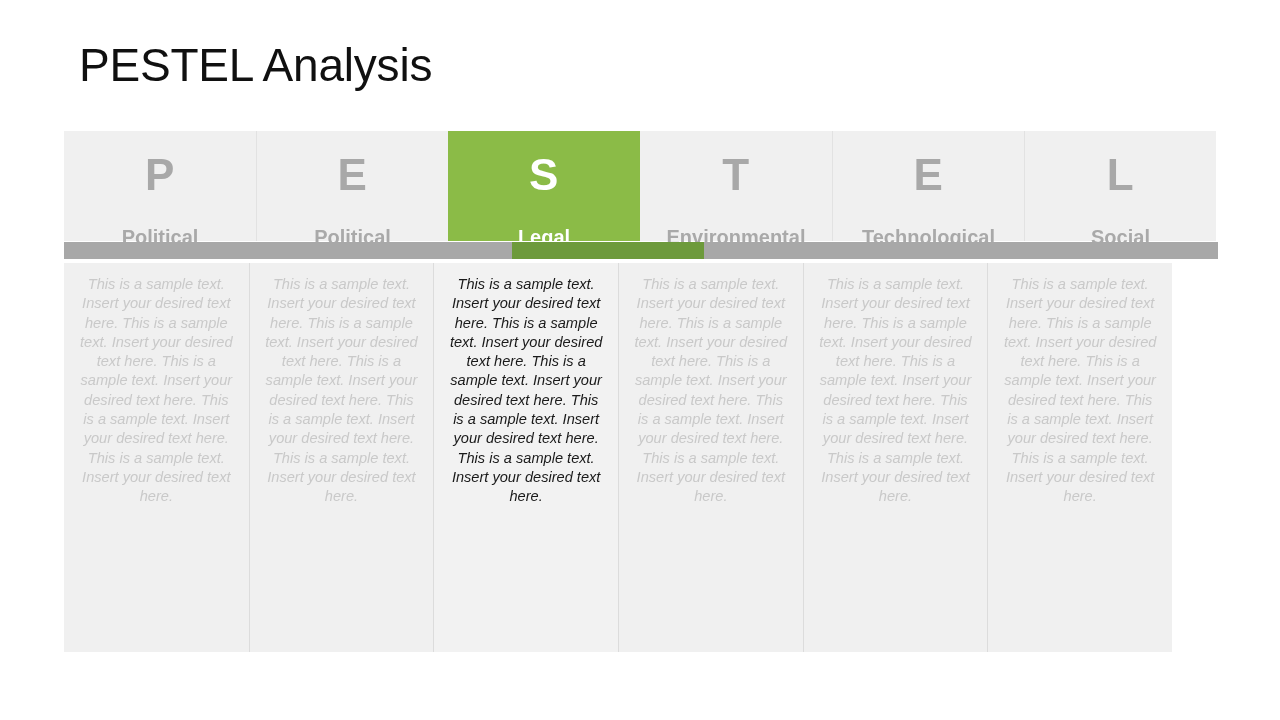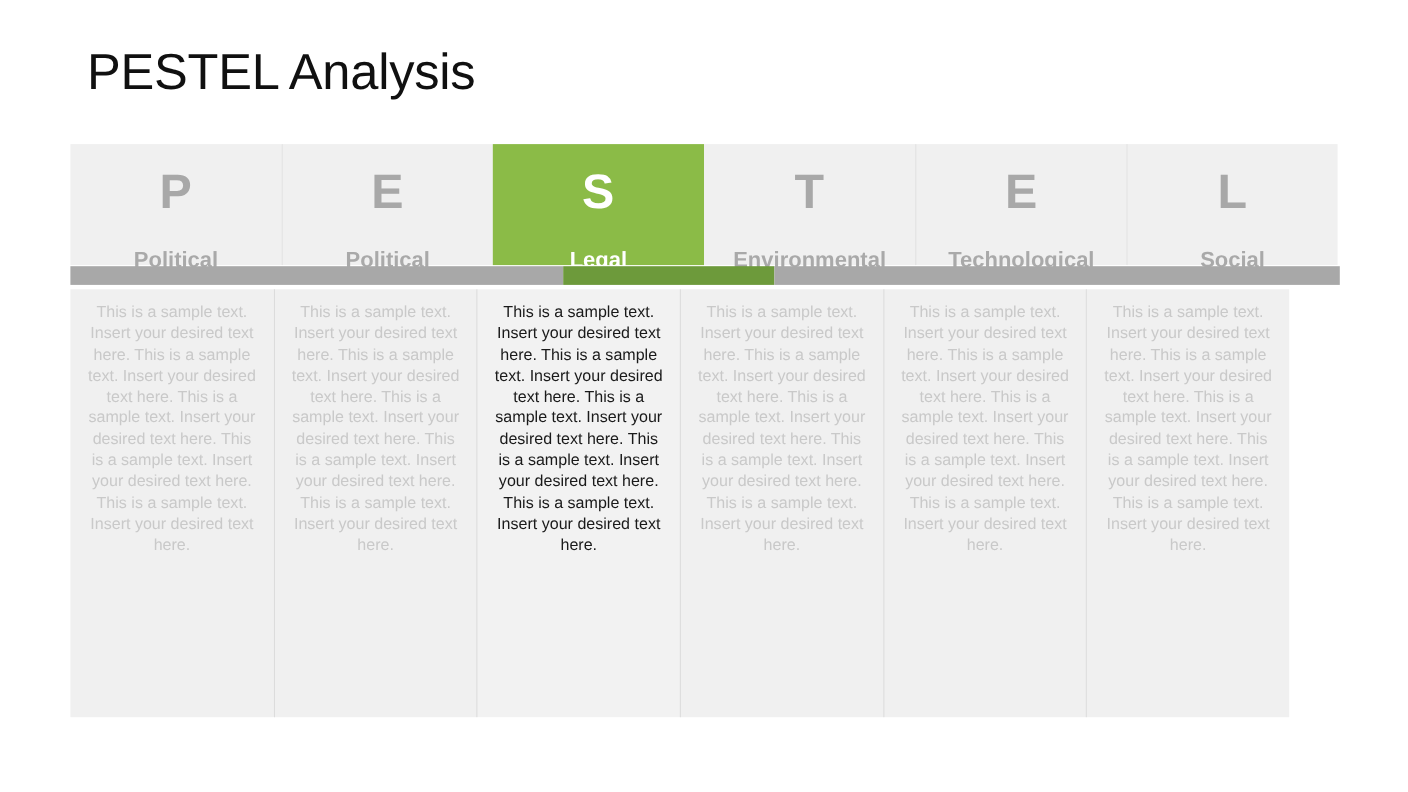--- a/index.html
+++ b/index.html
@@ -110,20 +110,21 @@
   }
 
   
   .body-row {
     position: absolute;
     left: 0;
     top: 132px;
     width: 1108px;
     height: 389px;
     display: flex;
+    font-style: italic;
   }
   .body-cell {
     position: relative;
     width: 192px;
     height: 389px;
     background: #f0f0f0;
     box-sizing: border-box;
     border-left: 1px solid #dcdcdc;
     padding: 12px 14px 0 14px;
   }

